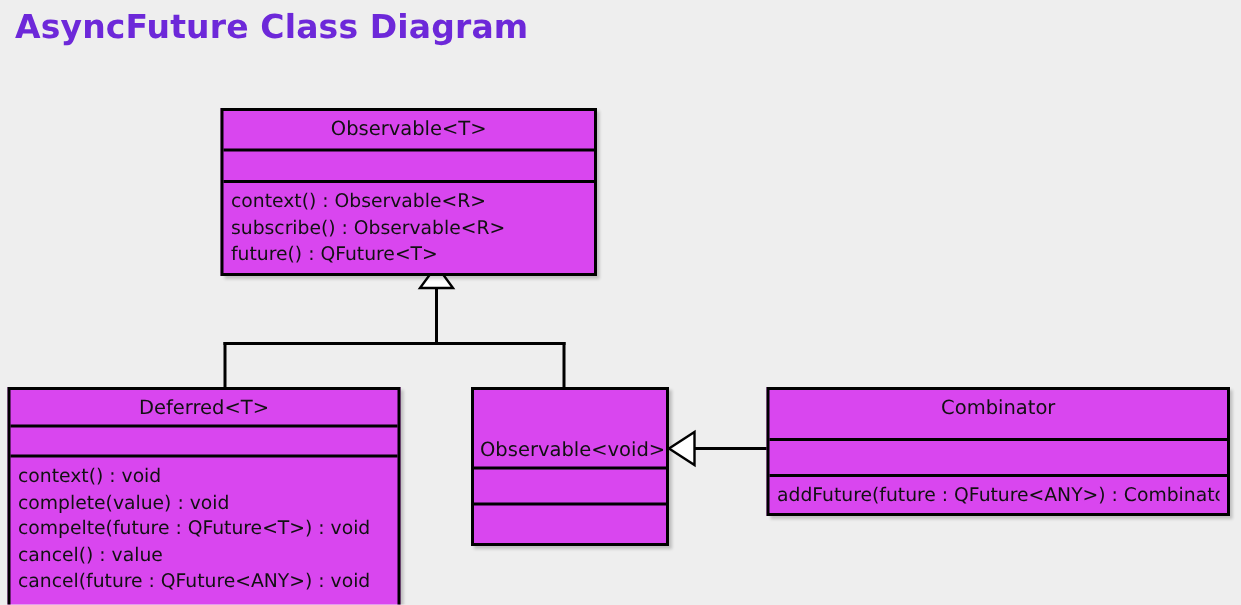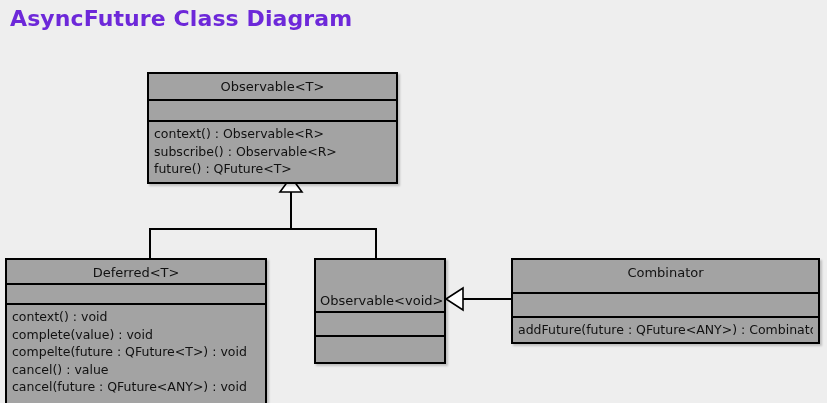--- a/index.html
+++ b/index.html
@@ -25,21 +25,21 @@
     font-size: 22px;
     font-weight: 600;
     color: #6d28d9;
     letter-spacing: 0.1px;
     white-space: nowrap;
   }
 
   
   .uml-class {
     position: absolute;
-    background: #a3a3a3;
+    background: #d946ef;
     border: 2px solid #000000;
     box-sizing: border-box;
     box-shadow: 2px 2px 2px rgba(0,0,0,0.20);
     z-index: 5;
   }
   .uml-name {
     text-align: center;
     font-size: 13px;
     color: #111111;
     line-height: 1;

